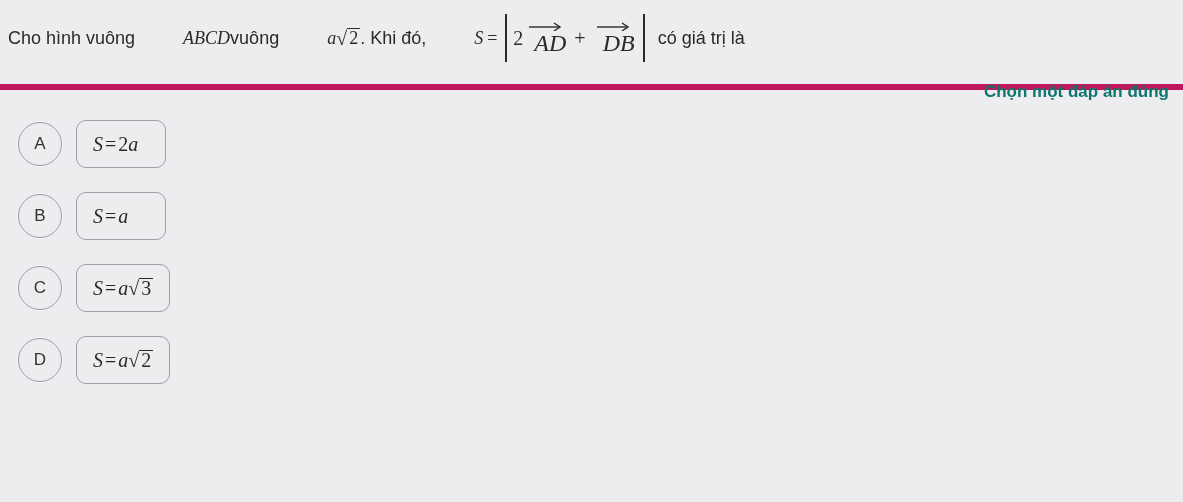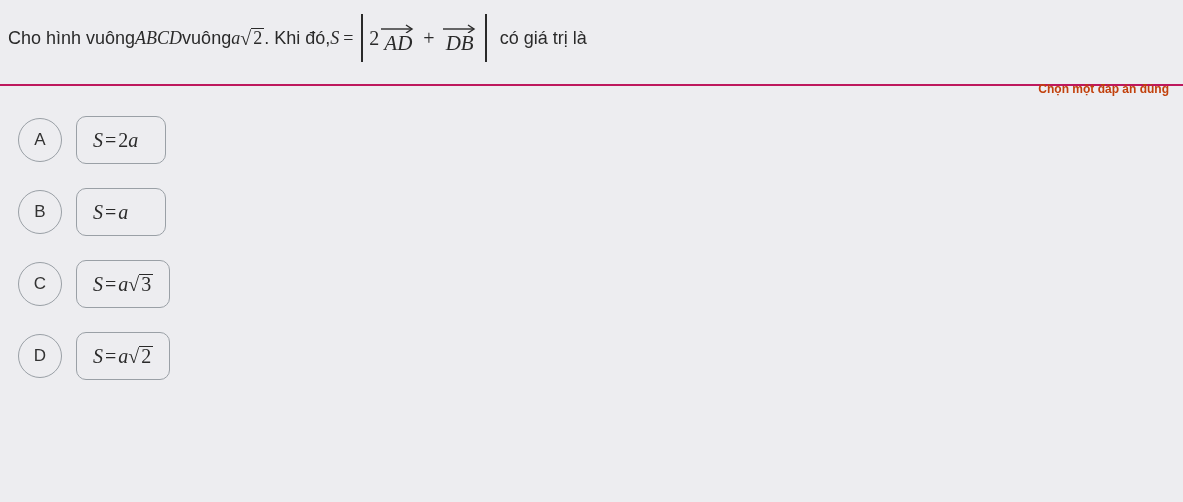--- a/index.html
+++ b/index.html
@@ -10,23 +10,23 @@
     height: 502px;
     color: #2a2a2a;
     position: relative;
   }
   .question-row {
     padding: 14px 8px 22px 8px;
     display: flex;
     align-items: center;
     flex-wrap: wrap;
     font-size: 18px;
-    border-bottom: 2px solid #be185d;
+    border-bottom: 6px solid #be185d;
   }
-  .question-row .math-i { font-style: italic; font-family: "Times New Roman", serif; }
+  .question-row .math-i { font-style: italic; font-family: "Times New Roman", serif; margin-left: 48px; }
   .question-row .math-up { font-family: "Times New Roman", serif; }
   .sqrt { display: inline-flex; align-items: flex-start; font-family: "Times New Roman", serif; }
   .sqrt .radical { font-size: 20px; line-height: 20px; }
   .sqrt .radicand { border-top: 1.4px solid #2a2a2a; padding: 0 2px; line-height: 18px; }
   .abs-wrap {
     display: inline-flex;
     align-items: center;
     padding: 0 4px;
   }
   .abs-bar {
@@ -35,29 +35,29 @@
     background: #2a2a2a;
   }
   .vec {
     display: inline-flex;
     flex-direction: column;
     align-items: center;
     line-height: 1;
     margin: 0 2px;
   }
   .vec .arrow-svg { height: 10px; }
-  .vec .label { font-family: "Times New Roman", serif; font-style: italic; font-size: 21px; }
+  .vec .label { font-family: "Times New Roman", serif; font-style: italic; font-size: 24px; margin-left: 9px; }
 
   .instruction {
     position: absolute;
     right: 14px;
     top: 82px;
-    font-size: 12px;
+    font-size: 17px;
     font-weight: 600;
-    color: #c2410c;
+    color: #0f766e;
   }
 
   .options {
     padding: 30px 0 0 18px;
   }
   .option-row {
     display: flex;
     align-items: center;
     gap: 14px;
     margin-bottom: 24px;

